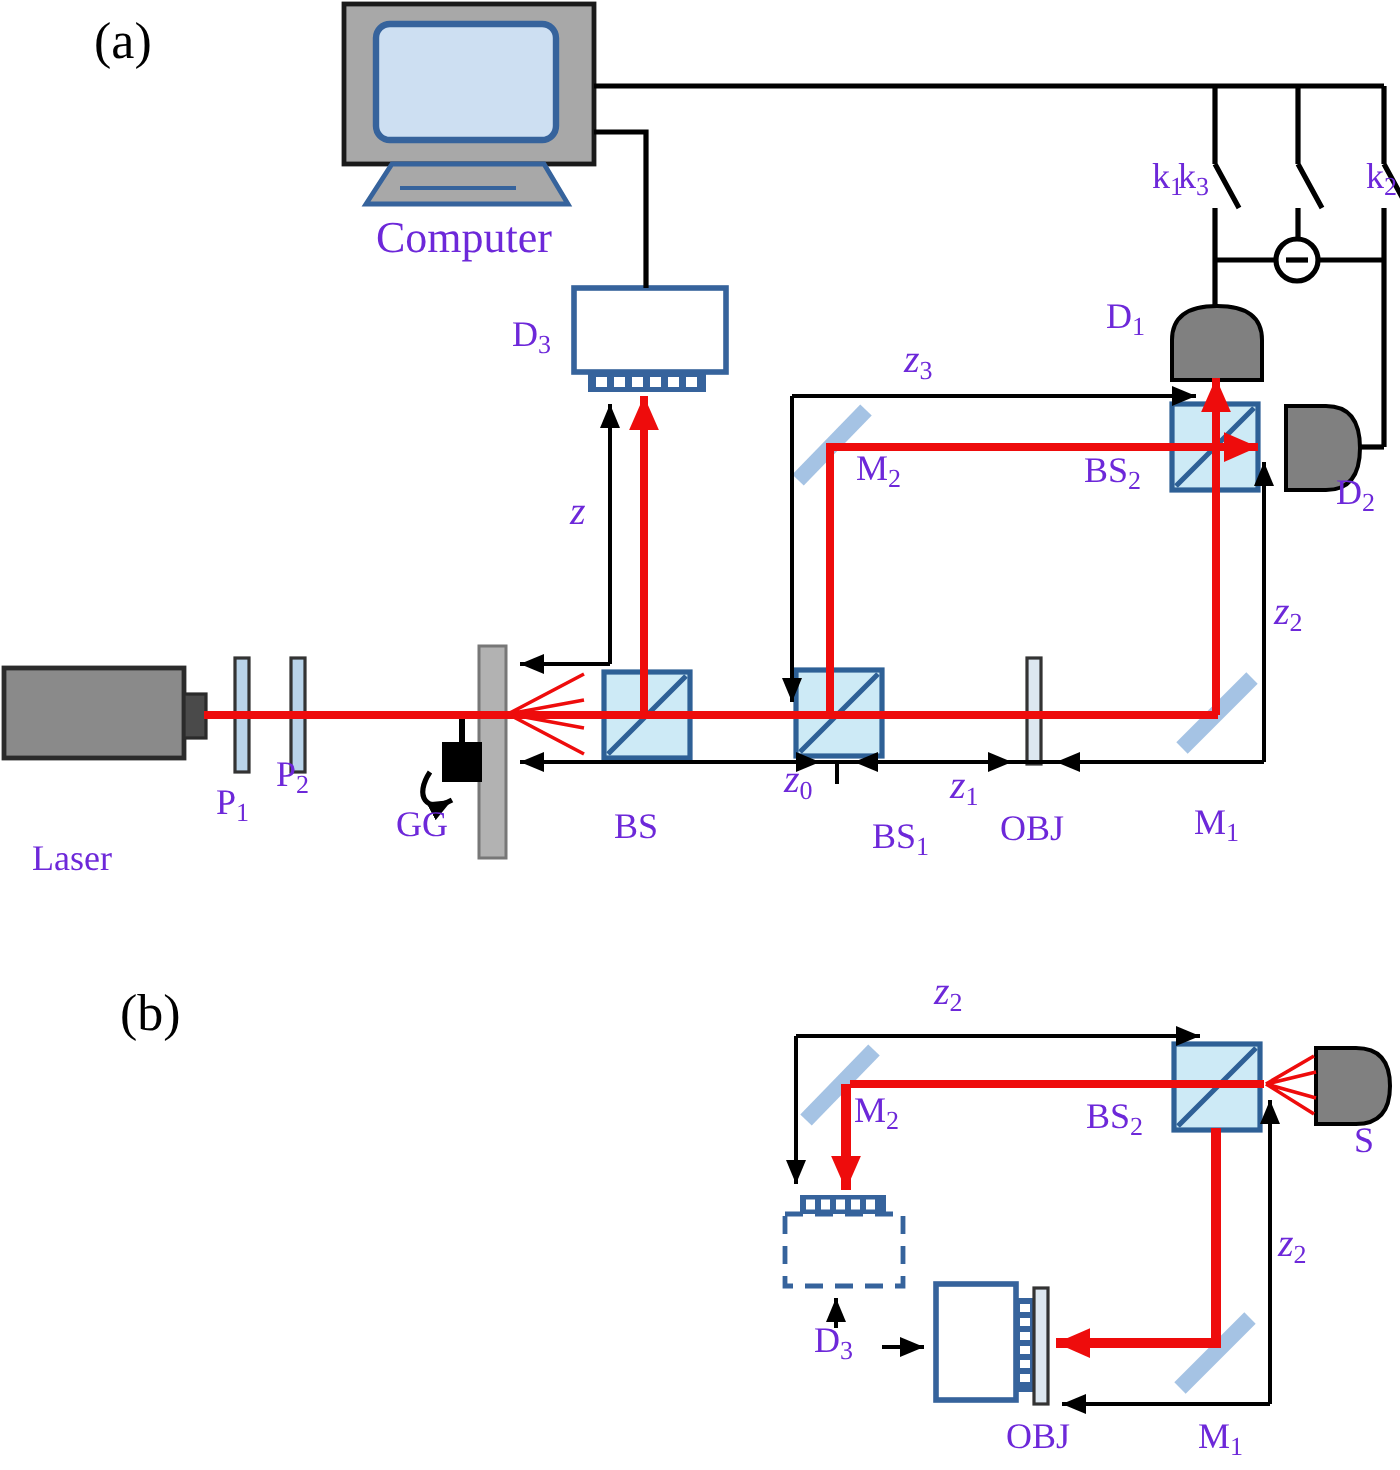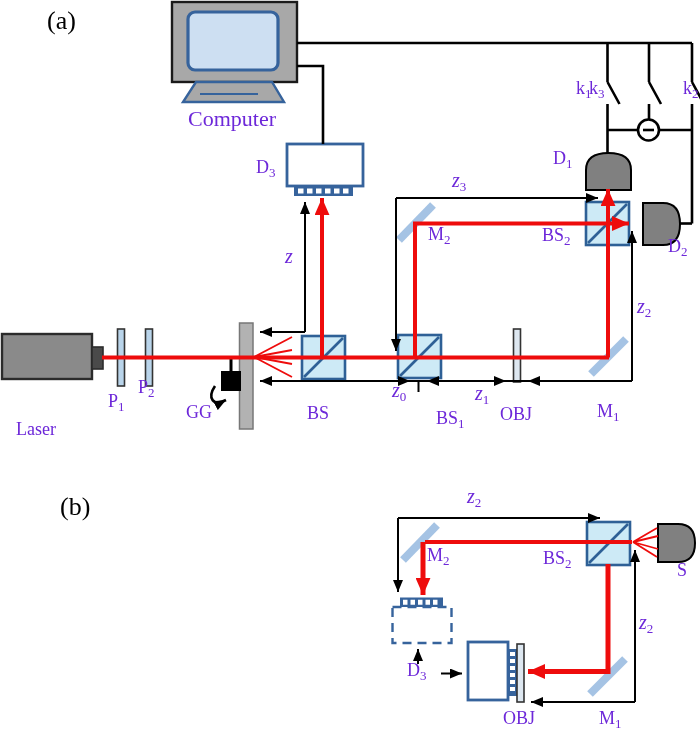--- a/index.html
+++ b/index.html
@@ -162,21 +162,21 @@
     </g>
   </svg>
 
   <div class="panel" style="left:47px;top:8px">(a)</div>
   <div class="panel" style="left:60px;top:494px">(b)</div>
 <div class="lbl" style="left: 188px; top: 108px; font-size: 22px;"><span>Computer</span></div>
     <div class="lbl" style="left: 256px; top: 158px;"><span>D</span><sub>3</sub></div>
     <div class="lbl" style="left: 16px; top: 420px;"><span>Laser</span></div>
     <div class="lbl" style="left: 108px; top: 392px;"><span>P</span><sub>1</sub></div>
     <div class="lbl" style="left: 138px; top: 378px;"><span>P</span><sub>2</sub></div>
-    <div class="lbl" style="left: 186px; top: 403px;"><span>GG</span></div>
+    <div class="lbl" style="left: 198px; top: 403px;"><span>GG</span></div>
     <div class="lbl" style="left: 307px; top: 404px;"><span>BS</span></div>
     <div class="lbl" style="left: 398px; top: 409px; margin-left: 38px;"><span>BS</span><sub>1</sub></div>
     <div class="lbl" style="left: 500px; top: 405px;"><span>OBJ</span></div>
     <div class="lbl" style="left: 597px; top: 402px;"><span>M</span><sub>1</sub></div>
     <div class="lbl" style="left: 428px; top: 225px;"><span>M</span><sub>2</sub></div>
     <div class="lbl" style="left: 542px; top: 226px;"><span>BS</span><sub>2</sub></div>
     <div class="lbl" style="left: 553px; top: 149px;"><span>D</span><sub>1</sub></div>
     <div class="lbl" style="left: 668px; top: 237px;"><span>D</span><sub>2</sub></div>
     <div class="lbl" style="left: 576px; top: 79px;"><span>k</span><sub>1</sub></div>
     <div class="lbl" style="left: 589px; top: 79px;"><span>k</span><sub>3</sub></div>

